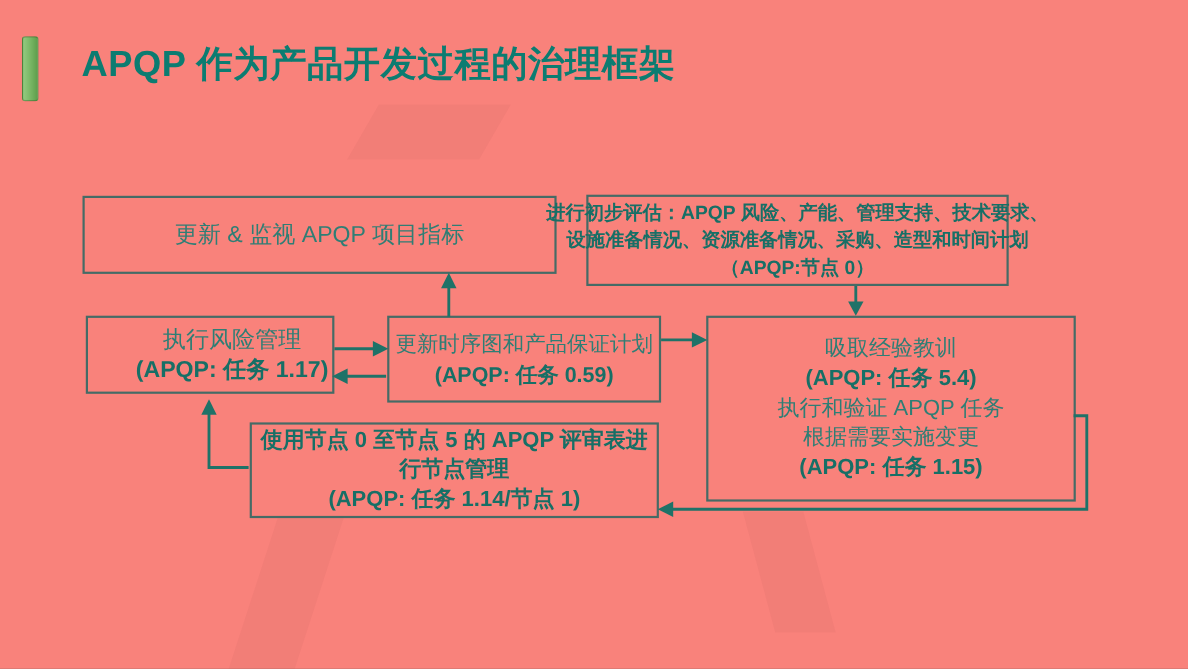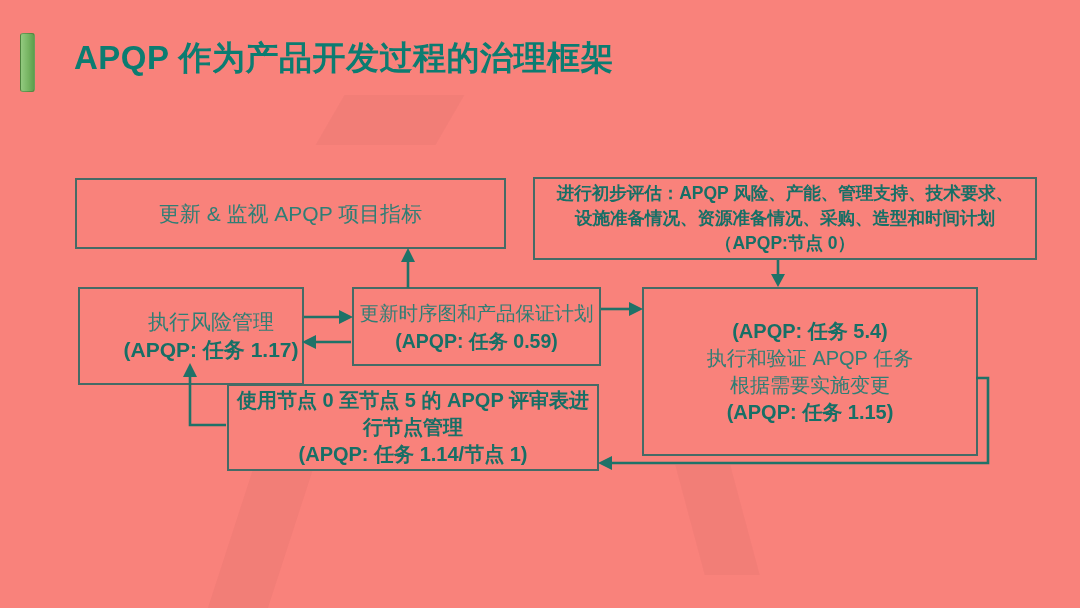--- a/index.html
+++ b/index.html
@@ -41,22 +41,22 @@
     display:flex;flex-direction:column;
     justify-content:center;align-items:center;
     text-align:left;
     color:var(--box_text,#2f7e75);
   }
   .ln{white-space:nowrap;}
   .reg{font-weight:normal;color:var(--box_text,#2f7e75);}
   .bold{font-weight:bold;color:var(--box_text_bold,#176f66);}
 
   .box-a{left:75px;top:178px;width:431px;height:71px;font-size:21px;line-height:27px;}
-  .box-b{left:533px;top:177px;width:504px;height:83px;font-size:17.5px;line-height:25px;}
-  .box-c{left:78px;top:287px;width:226px;height:98px;font-size:21px;line-height:28px;padding-left:40px;}
+  .box-b{left:533px;top:177px;width:384px;height:83px;font-size:17.5px;line-height:25px;}
+  .box-c{left:78px;top:287px;width:226px;height:71px;font-size:21px;line-height:28px;padding-left:40px;}
   .box-d{left:352px;top:287px;width:249px;height:79px;font-size:19.5px;line-height:28px;}
   .box-e{left:642px;top:287px;width:336px;height:169px;font-size:20px;line-height:27px;}
   .box-f{left:227px;top:384px;width:372px;height:87px;font-size:20px;line-height:27px;}
 
   svg.connectors{position:absolute;left:0;top:0;pointer-events:none;}
   .conn-line{stroke:var(--arrow,#1f7268);stroke-width:2.6;fill:none;}
   .conn-head{fill:var(--arrow,#1f7268);stroke:none;}
 </style>
 </head>
 <body>
@@ -85,20 +85,21 @@
     <div class="ln reg">执行风险管理</div>
     <div class="ln bold">(APQP: 任务 1.17)</div>
   </div>
 
   <div class="box box-d">
     <div class="ln reg">更新时序图和产品保证计划</div>
     <div class="ln bold">(APQP: 任务 0.59)</div>
   </div>
 
   <div class="box box-e">
+    <div class="ln reg">吸取经验教训</div>
     <div class="ln bold">(APQP: 任务 5.4)</div>
     <div class="ln reg">执行和验证 APQP 任务</div>
     <div class="ln reg">根据需要实施变更</div>
     <div class="ln bold">(APQP: 任务 1.15)</div>
   </div>
 
   <div class="box box-f">
     <div class="ln bold">使用节点 0 至节点 5 的 APQP 评审表进</div>
     <div class="ln bold">行节点管理</div>
     <div class="ln bold">(APQP: 任务 1.14/节点 1)</div>

